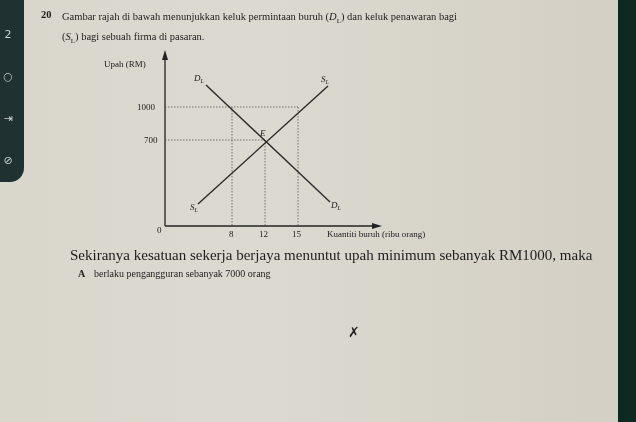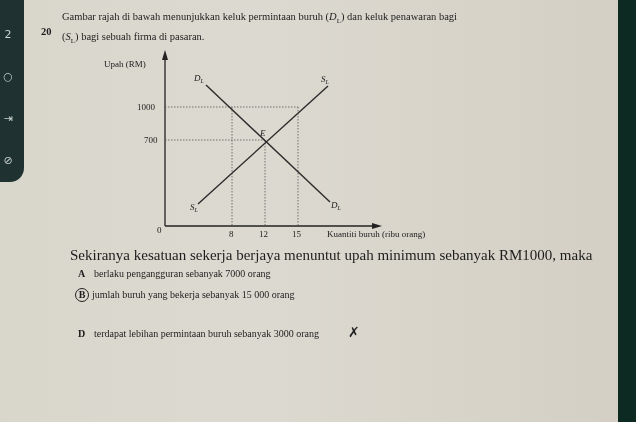--- a/index.html
+++ b/index.html
@@ -19,21 +19,21 @@
       border-bottom-right-radius: 14px;
     }
     .left-bar .ico {
       position: absolute; left: 0; width: 16px; color: #c9d3d0;
       font-family: "DejaVu Sans", sans-serif; font-size: 11px; text-align: center;
     }
     .right-bar {
       position: absolute; right: 0; top: 0; width: 18px; height: 422px;
       background: #0d2a22;
     }
-    .qnum { position: absolute; left: 41px; top: 9px; font-weight: bold; font-size: 10.5px; margin-top: 17px; }
+    .qnum { position: absolute; left: 41px; top: 9px; font-weight: bold; font-size: 10.5px; }
     .qtext { position: absolute; left: 62px; top: 9px; font-size: 10.5px; line-height: 15px; width: 460px; }
     .qtext i { font-style: italic; }
     svg.chart { position: absolute; left: 0; top: 0; }
     .stem { position: absolute; left: 70px; top: 247px; font-size: 15px; }
     .opt { position: absolute; left: 78px; font-size: 10px; }
     .opt .letter { display: inline-block; width: 16px; font-weight: bold; }
     .opt.circled .letter {
       border: 1.3px solid #222; border-radius: 50%; width: 12px; height: 12px;
       text-align: center; line-height: 12px; margin-left: -3px; margin-right: 3px;
     }
@@ -90,20 +90,14 @@
     <text x="321" y="82" font-style="italic"><tspan>S</tspan><tspan font-size="6" dy="2">L</tspan></text>
     <text x="190" y="210" font-style="italic"><tspan>S</tspan><tspan font-size="6" dy="2">L</tspan></text>
     <text x="331" y="208" font-style="italic"><tspan>D</tspan><tspan font-size="6" dy="2">L</tspan></text>
   </svg>
 
   <div class="stem">Sekiranya kesatuan sekerja berjaya menuntut upah minimum sebanyak RM1000, maka</div>
 
   <div class="opt" style="top:268px">
     <span class="letter">A</span><span>berlaku pengangguran sebanyak 7000 orang</span>
   </div>
-  <div class="opt circled" style="top:288px">
-    <span class="letter">B</span><span>jumlah buruh yang bekerja sebanyak 15 000 orang</span>
-  </div>
-  <div class="opt" style="top:328px">
-    <span class="letter">D</span><span>terdapat lebihan permintaan buruh sebanyak 3000 orang</span>
-  </div>
   <span class="mark-x" style="left:348px; top:324px">✗</span>
 </div>
 
 </body></html>

